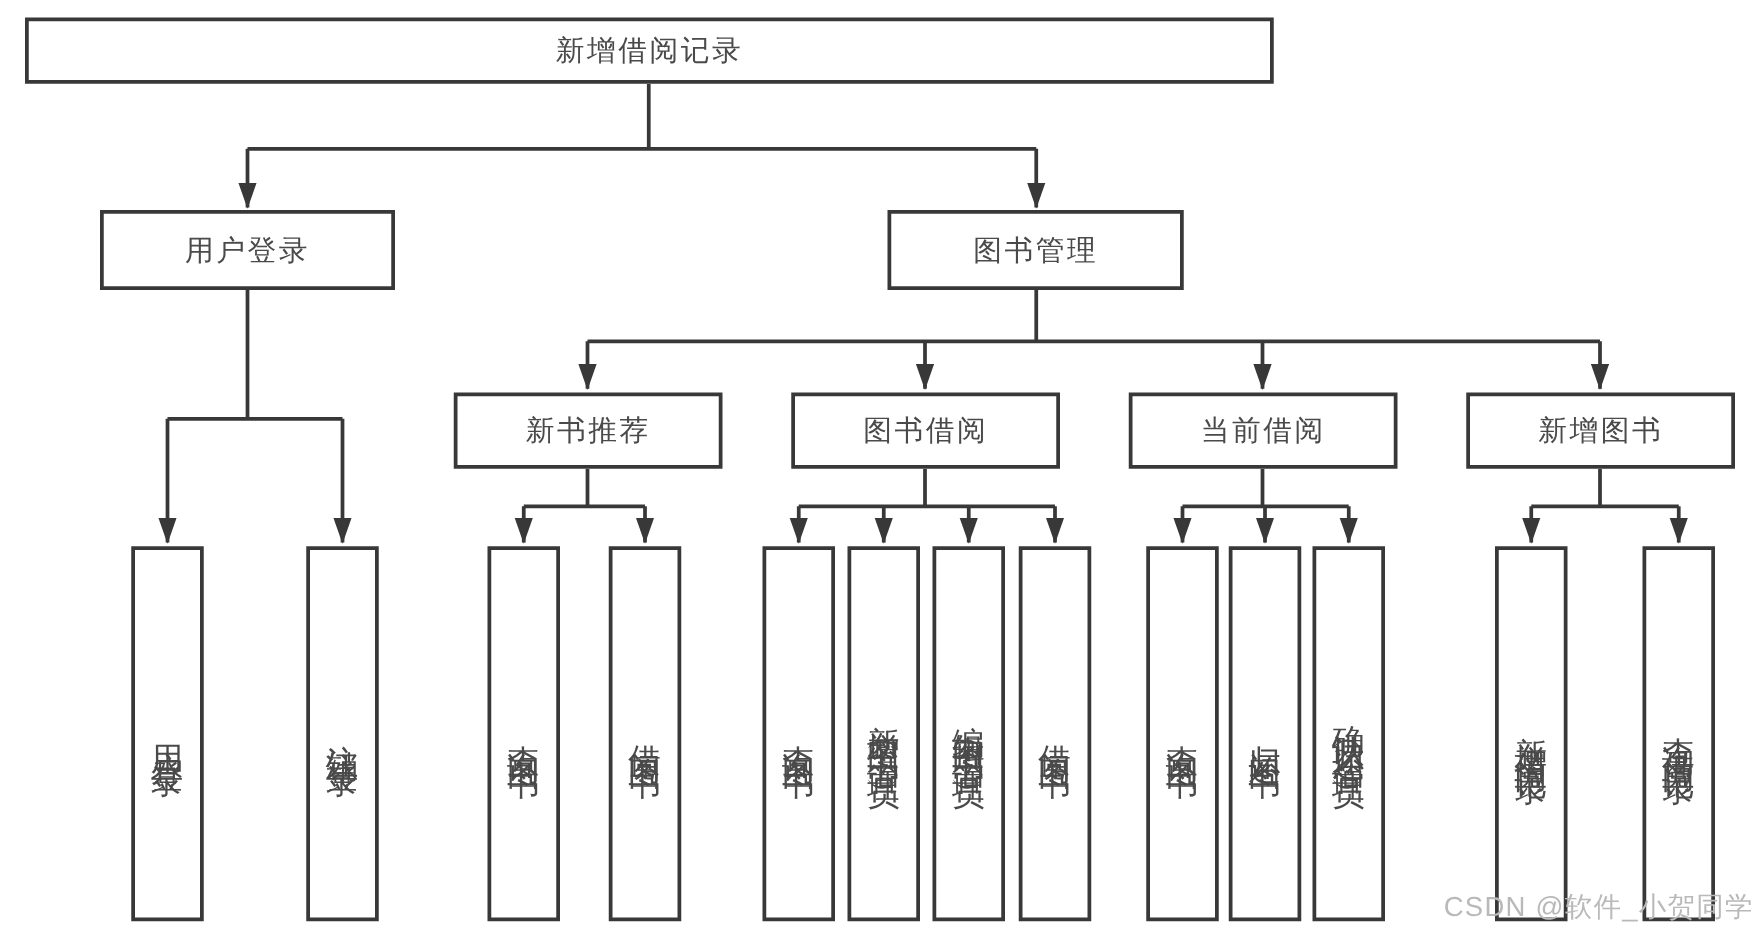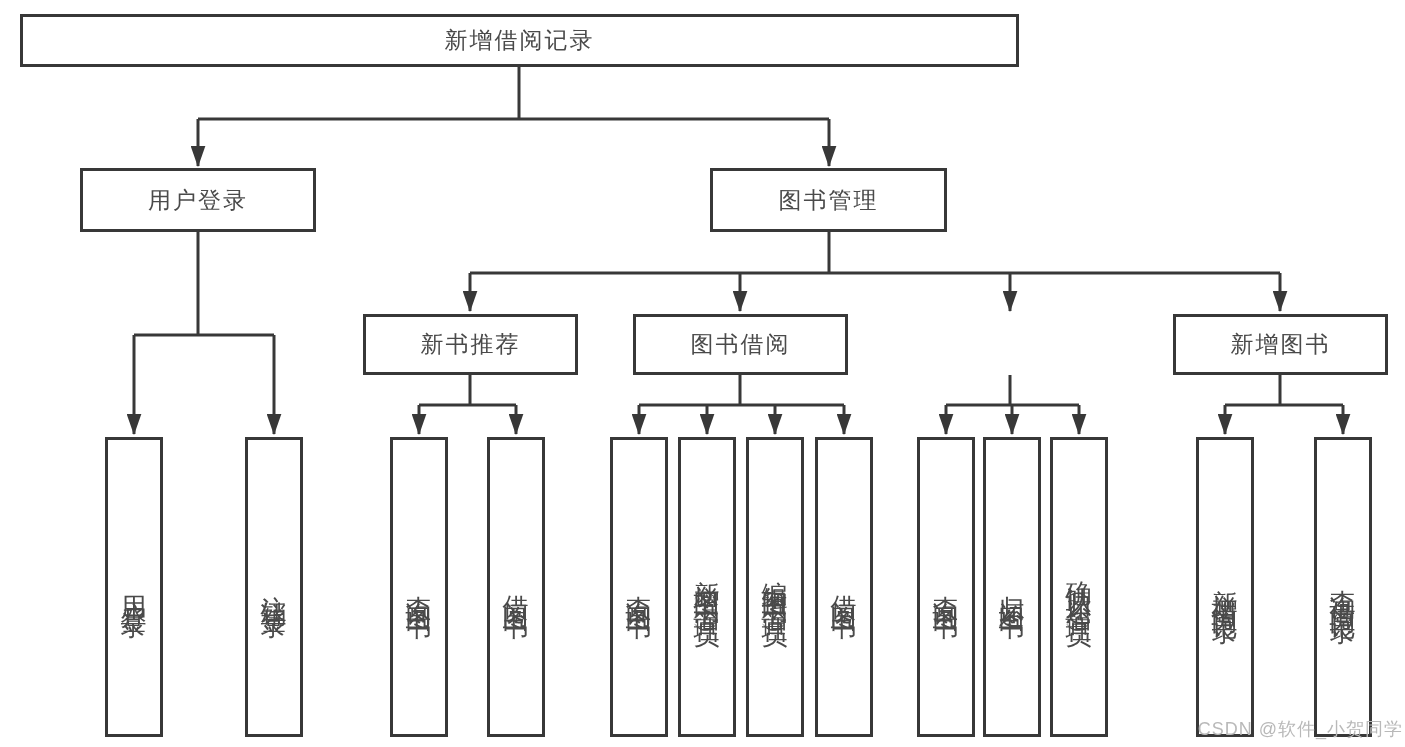--- a/index.html
+++ b/index.html
@@ -22,21 +22,21 @@
   }
   .leaf{
     writing-mode:vertical-rl;
     text-orientation:mixed;
     font-size:26px;
     letter-spacing:6px;
     line-height:1;
   }
   .watermark{
     position:absolute;right:2px;bottom:6px;z-index:3;
-    font-size:18px;color:#b9b9b9;letter-spacing:1px;
+    font-size:22px;color:#b9b9b9;letter-spacing:1px;
     white-space:nowrap;
   }
 </style>
 </head>
 <body>
 
 <div class="canvas">
 
   <svg class="wires" width="1405" height="747" viewBox="0 0 1405 747">
     <defs>
@@ -81,20 +81,21 @@
     </g>
   </svg>
 
   <div class="node" style="left:20px;top:14px;width:999px;height:53px;">新增借阅记录</div>
 
   <div class="node" style="left:80px;top:168px;width:236px;height:64px;">用户登录</div>
   <div class="node" style="left:710px;top:168px;width:237px;height:64px;text-align:center;">图书管理</div>
 
   <div class="node" style="left:633px;top:314px;width:215px;height:61px;">图书借阅</div>
   <div class="node" style="left:363px;top:314px;width:215px;height:61px;">新书推荐</div>
+  <div class="node" style="left:903px;top:314px;width:215px;height:61px;">当前借阅</div>
   <div class="node" style="left:1173px;top:314px;width:215px;height:61px;">新增图书</div>
 
   <div class="node leaf" style="left:105px;top:437px;width:58px;height:300px;">用户登录</div>
   <div class="node leaf" style="left:245px;top:437px;width:58px;height:300px;">注销登录</div>
 
   <div class="node leaf" style="left:390px;top:437px;width:58px;height:300px;">查询图书</div>
   <div class="node leaf" style="left:487px;top:437px;width:58px;height:300px;">借阅图书</div>
 
   <div class="node leaf" style="left:610px;top:437px;width:58px;height:300px;">查询图书</div>
   <div class="node leaf" style="left:678px;top:437px;width:58px;height:300px;">新增图书（管理员）</div>

